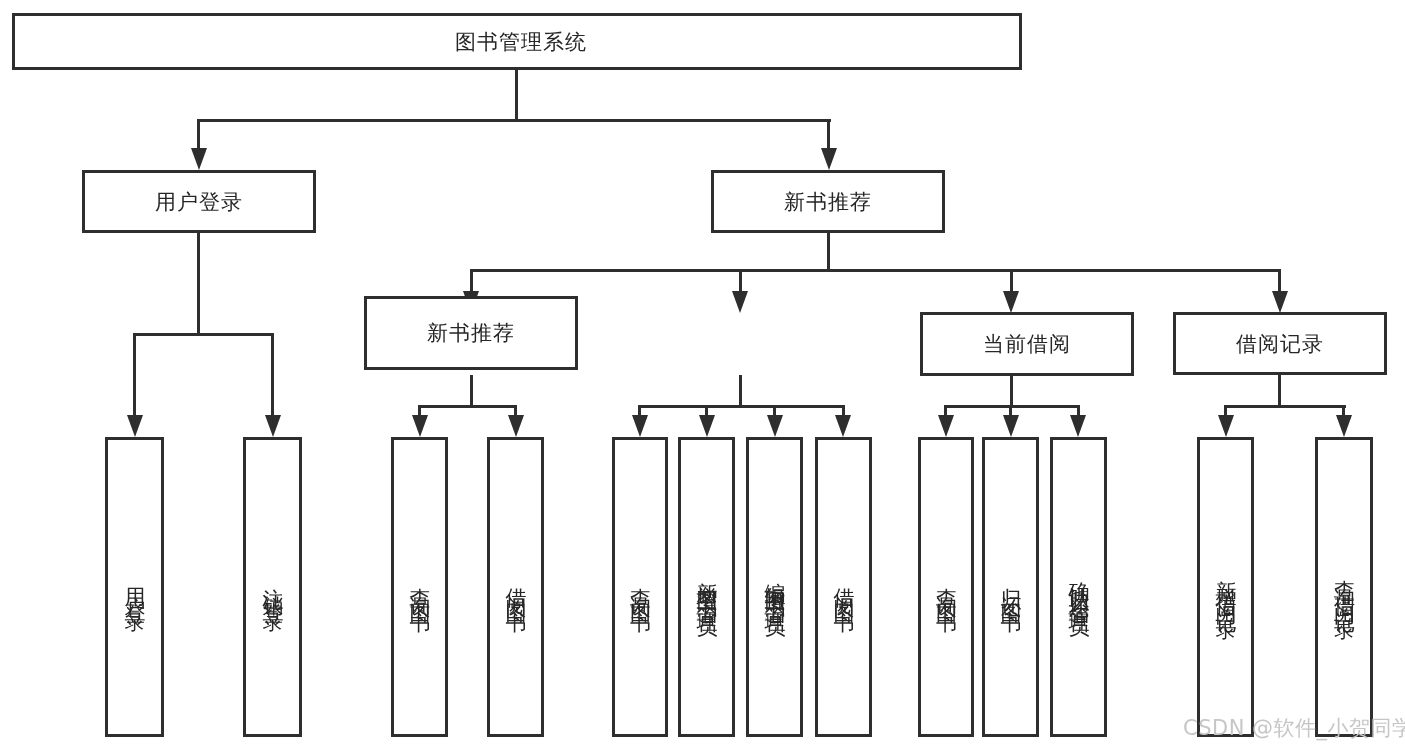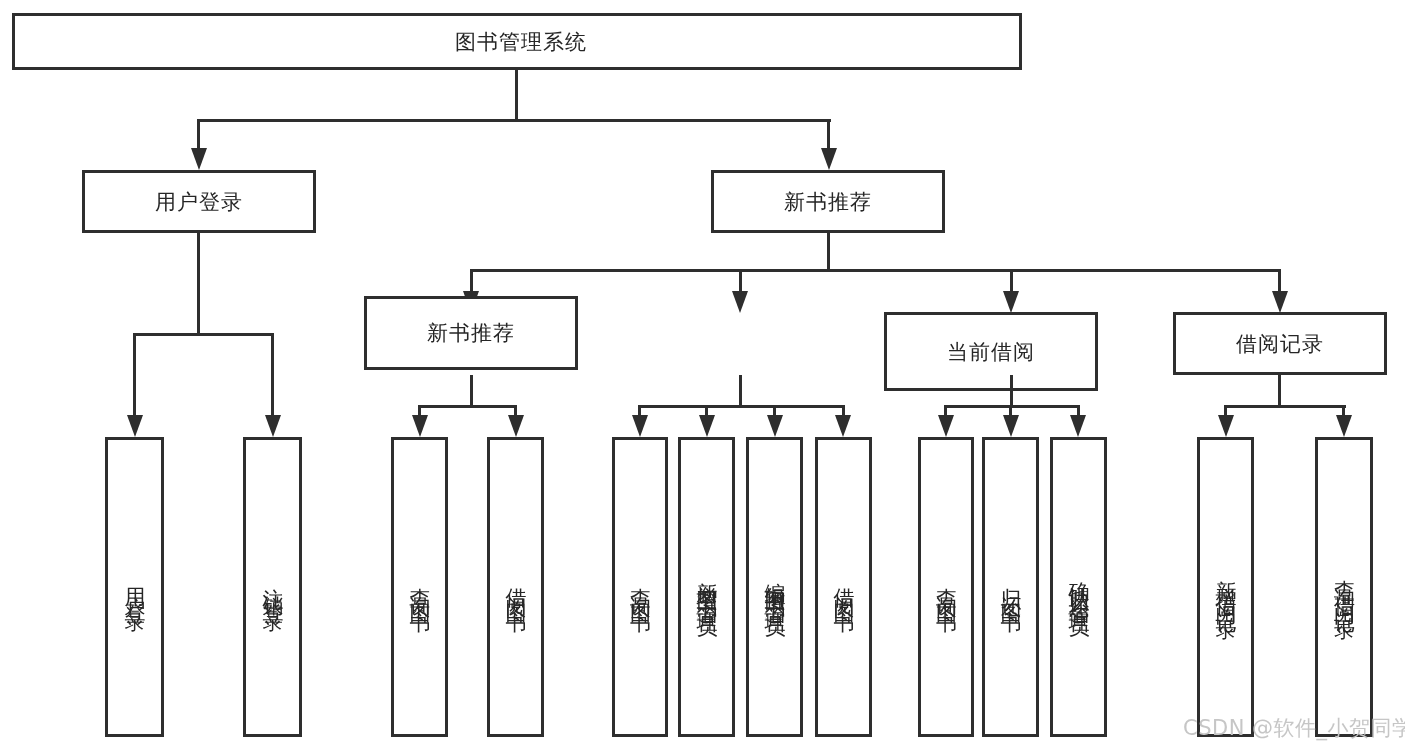--- a/index.html
+++ b/index.html
@@ -85,21 +85,21 @@
   <div class="vl" style="left:739px;top:269px;height:26px;"></div>
   <div class="ah" style="left:732px;top:291px;"></div>
   <div class="vl" style="left:1010px;top:269px;height:26px;"></div>
   <div class="ah" style="left:1003px;top:291px;"></div>
   <div class="vl" style="left:1278px;top:269px;height:26px;"></div>
   <div class="ah" style="left:1272px;top:291px;"></div>
 
   <div class="box hdr" style="left:364px;top:296px;width:214px;height:74px;">
     <span>新书推荐</span>
   </div>
-  <div class="box hdr" style="left:884px;top:312px;width:214px;height:79px;">
+  <div class="box hdr" style="left:920px;top:312px;width:214px;height:64px;">
     <span>当前借阅</span>
   </div>
   <div class="box hdr" style="left:1173px;top:312px;width:214px;height:63px;">
     <span>借阅记录</span>
   </div>
 
   <div class="vl" style="left:470px;top:375px;height:32px;"></div>
   <div class="hl" style="left:418px;top:405px;width:99px;"></div>
   <div class="vl" style="left:418px;top:405px;height:16px;"></div>
   <div class="ah" style="left:412px;top:415px;"></div>

